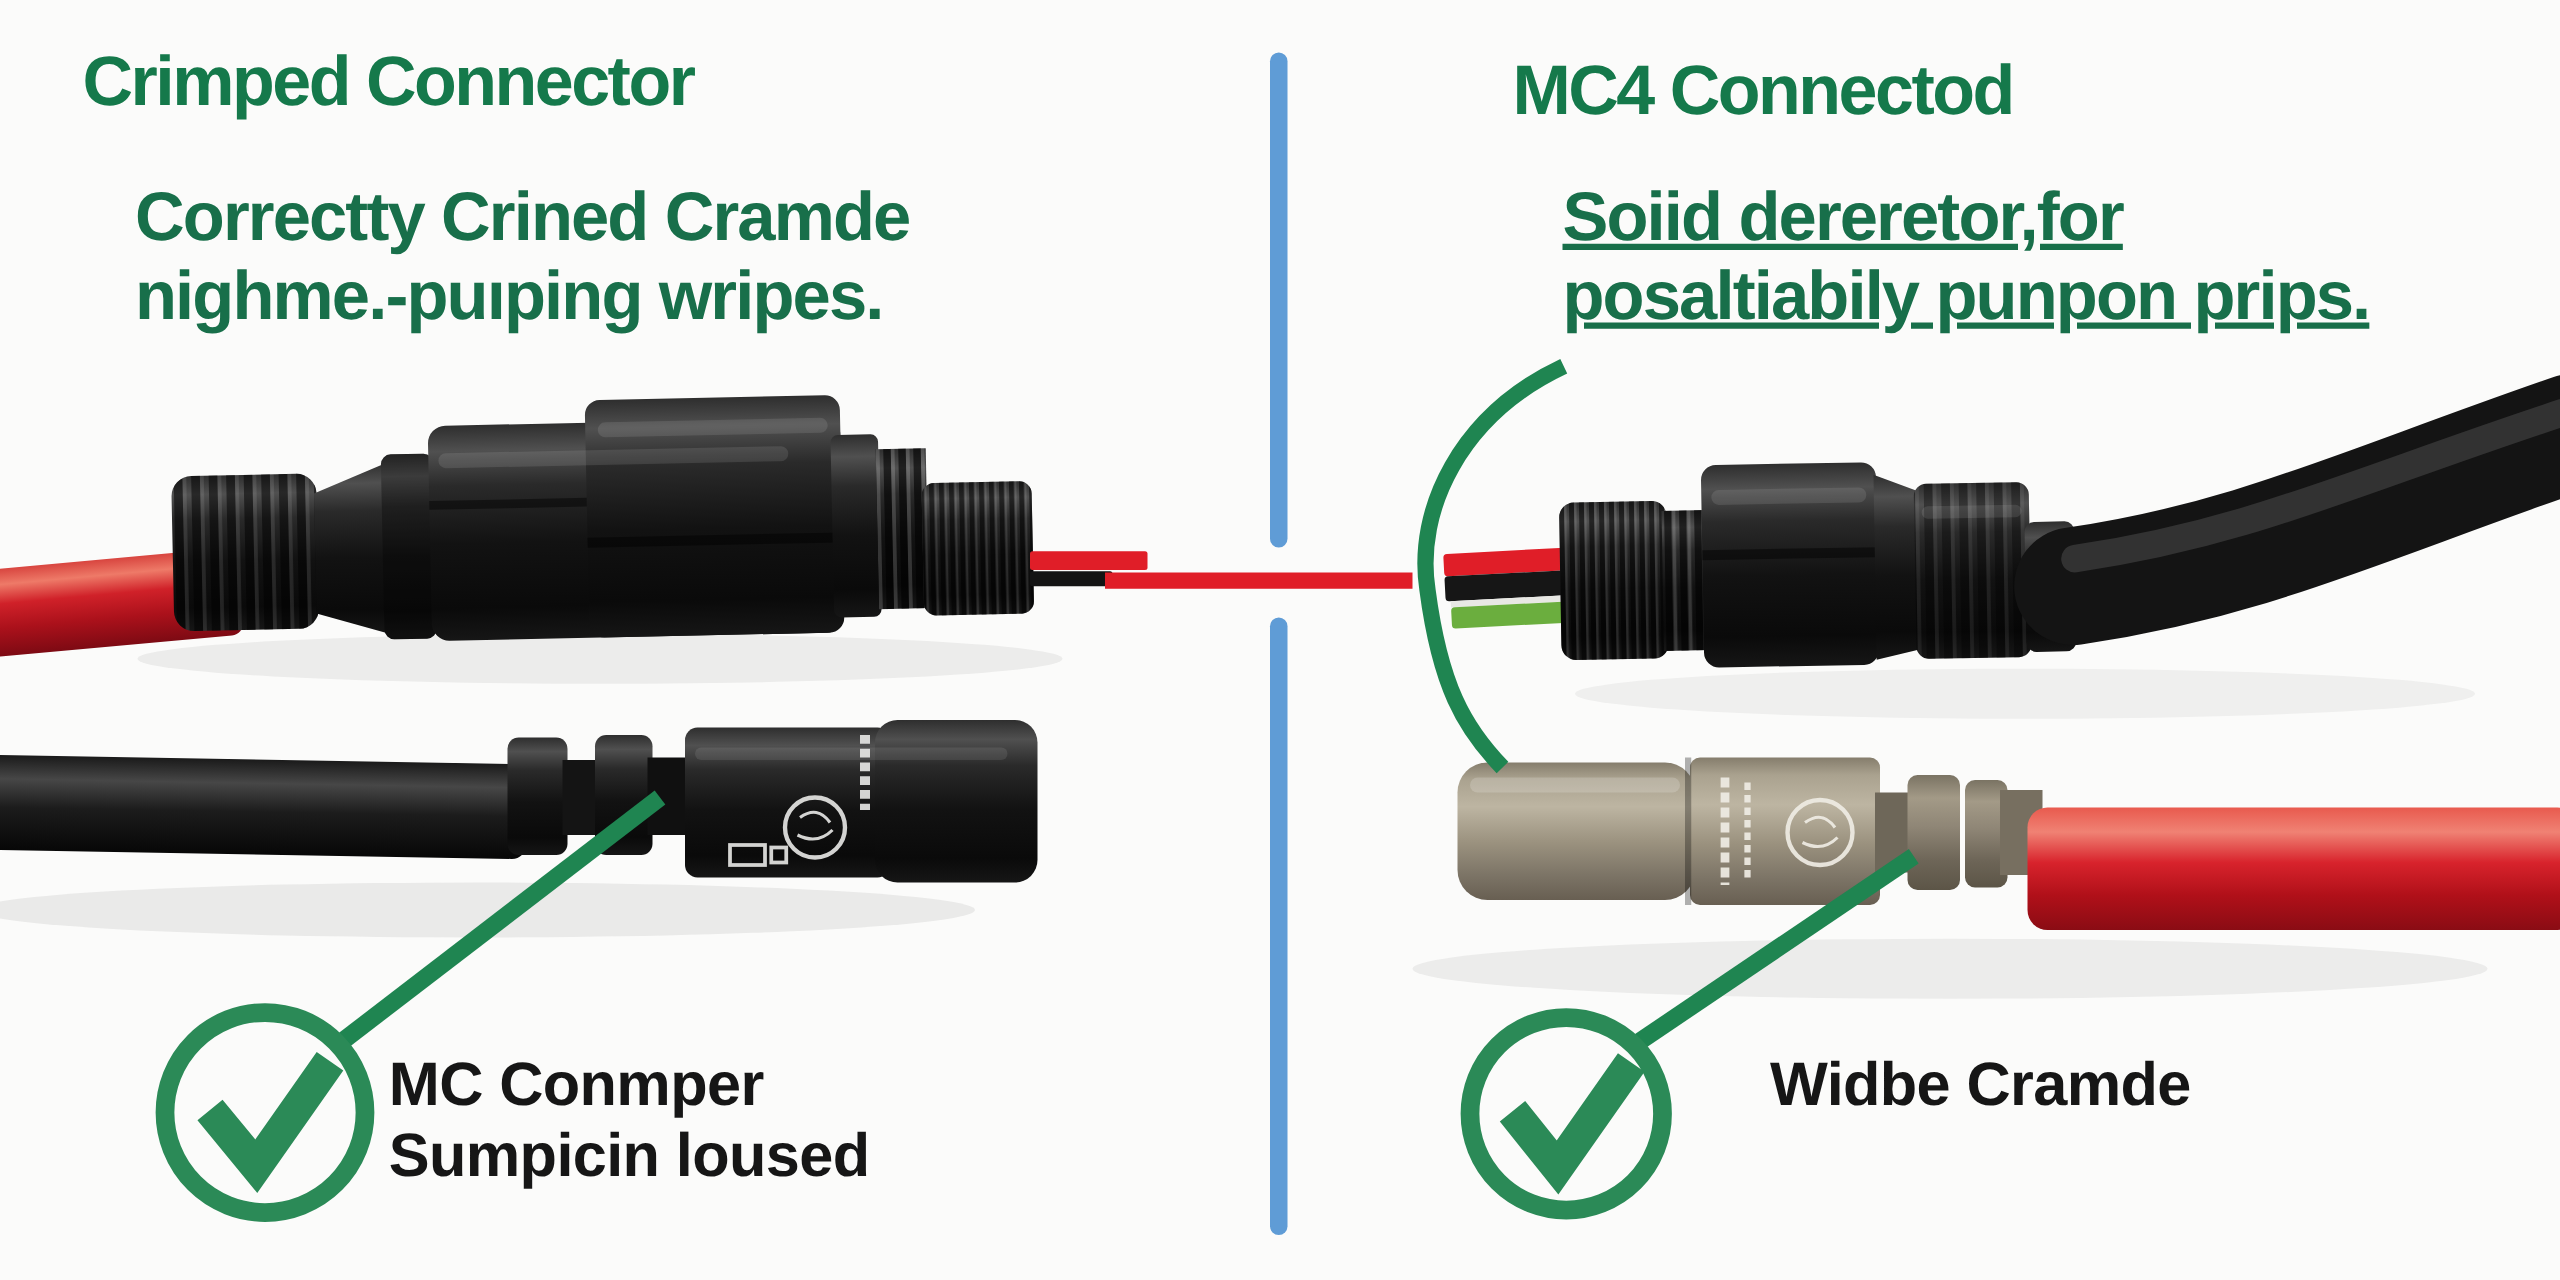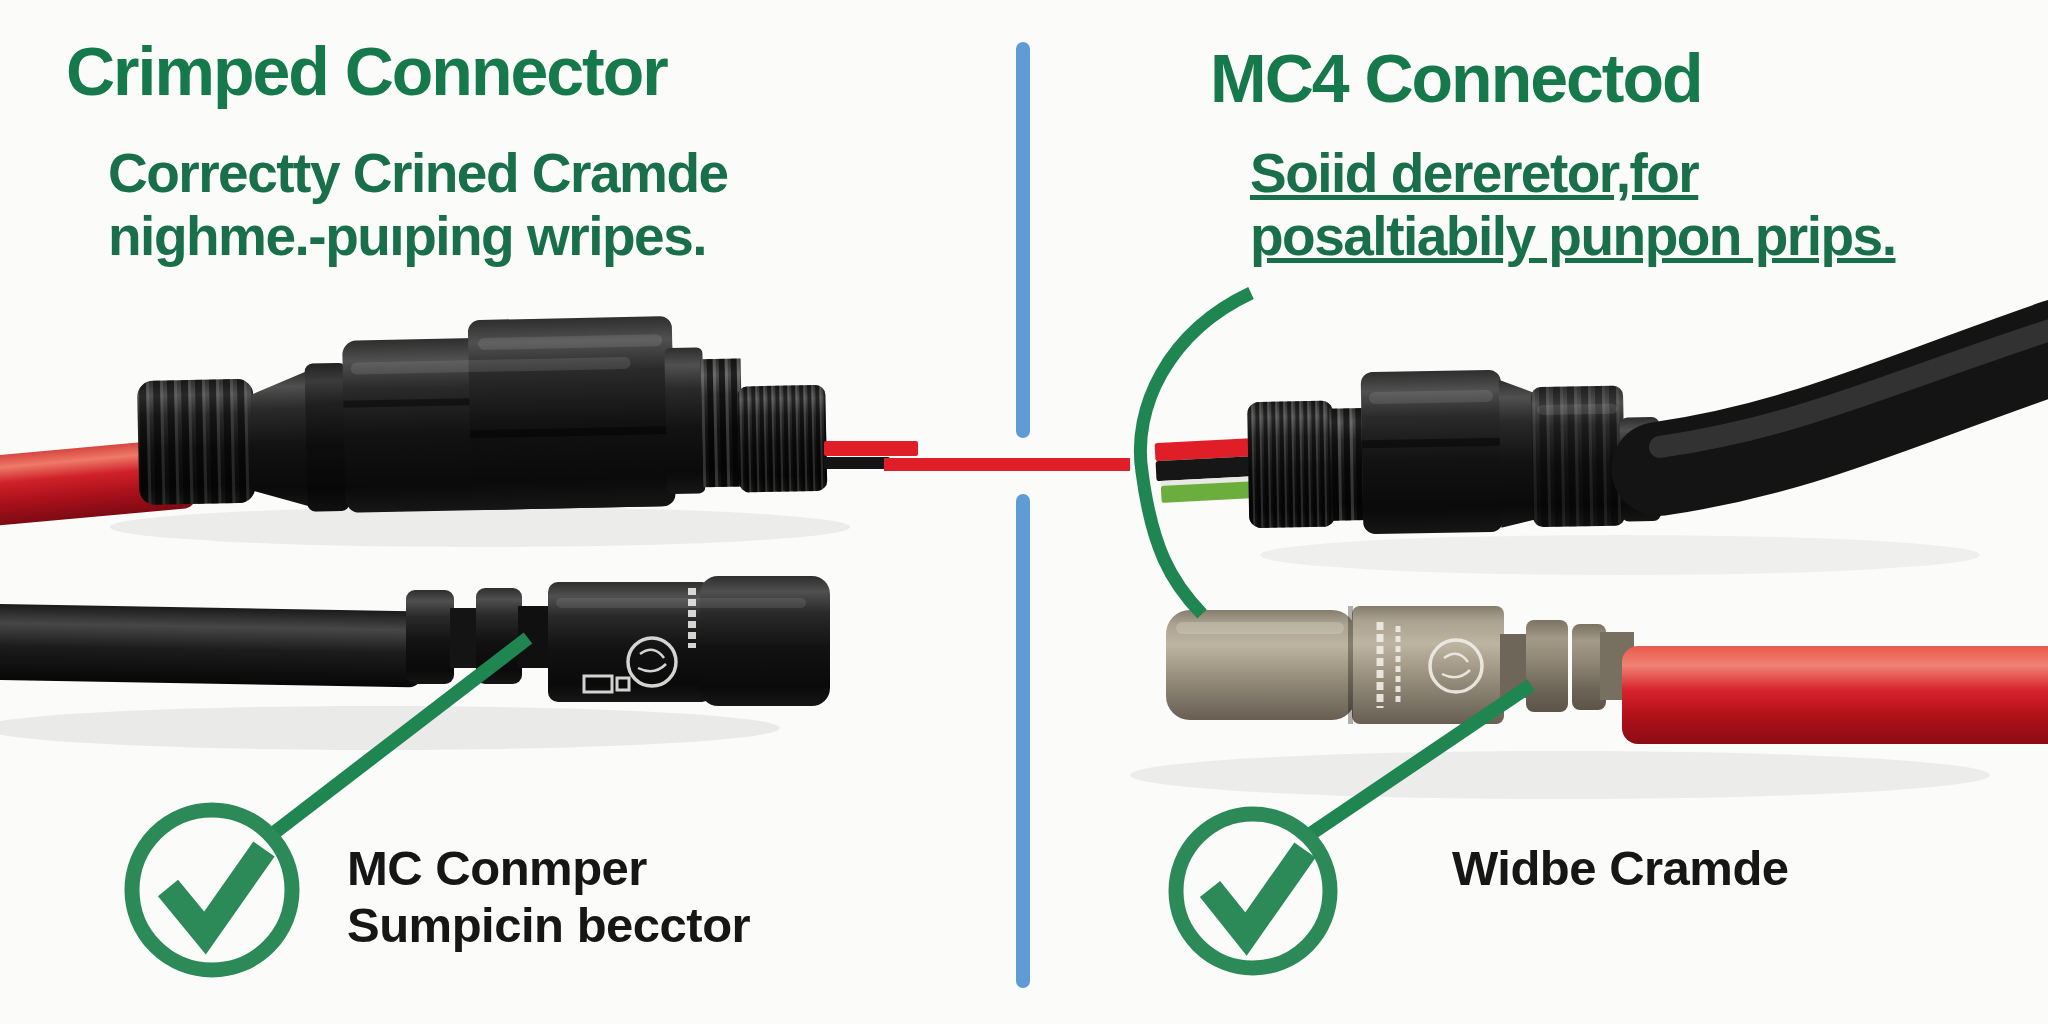--- a/index.html
+++ b/index.html
@@ -6,34 +6,34 @@
   .canvas{
     position:relative;
     width:2048px;height:1024px;
     overflow:hidden;
     background:var(--background,#fbfbfa);
     font-family:"Liberation Sans","DejaVu Sans",sans-serif;
   }
   .canvas svg{position:absolute;left:0;top:0;}
   .txt{position:absolute;white-space:nowrap;}
   .title{
-    font-size:68px;font-weight:700;letter-spacing:-2px;
+    font-size:56px;font-weight:700;letter-spacing:-2px;
     color:var(--title-green,#15794B);line-height:1.1;text-align:center;
   }
   .title.left{left:66px;top:34px;}
   .title.right{left:1210px;top:41px;}
   .subtitle{
     font-size:55px;font-weight:700;letter-spacing:-1.5px;
     color:var(--subtitle-green,#186F4A);line-height:63px;
   }
   .subtitle.left{left:68px;top:142px;margin-left:40px;}
   .subtitle.right{left:1250px;top:142px;text-decoration:underline;}
   .caption{
     font-size:49px;font-weight:700;letter-spacing:-0.5px;
-    color:var(--caption-black,#161616);line-height:57px;margin-left:36px;
+    color:var(--caption-black,#161616);line-height:57px;
   }
   .caption.left{left:311px;top:840px;}
   .caption.right{left:1416px;top:840px;}
 </style>
 </head>
 <body>
 
 <div class="canvas">
 
   <svg width="2048" height="1024" viewBox="0 0 2048 1024">
@@ -215,19 +215,19 @@
     <div>Correctty Crined Cramde</div>
     <div>nighme.-puıping wripes.</div>
   </div>
   <div class="txt subtitle right">
     <div>Soiid dereretor,for</div>
     <div>posaltiabily punpon prips.</div>
   </div>
 
   <div class="txt caption left">
     <div>MC Conmper</div>
-    <div>Sumpicin becctor</div>
+    <div>Sumpicin loused</div>
   </div>
   <div class="txt caption right">
     <div>Widbe Cramde</div>
   </div>
 
 </div>
 
 </body></html>

